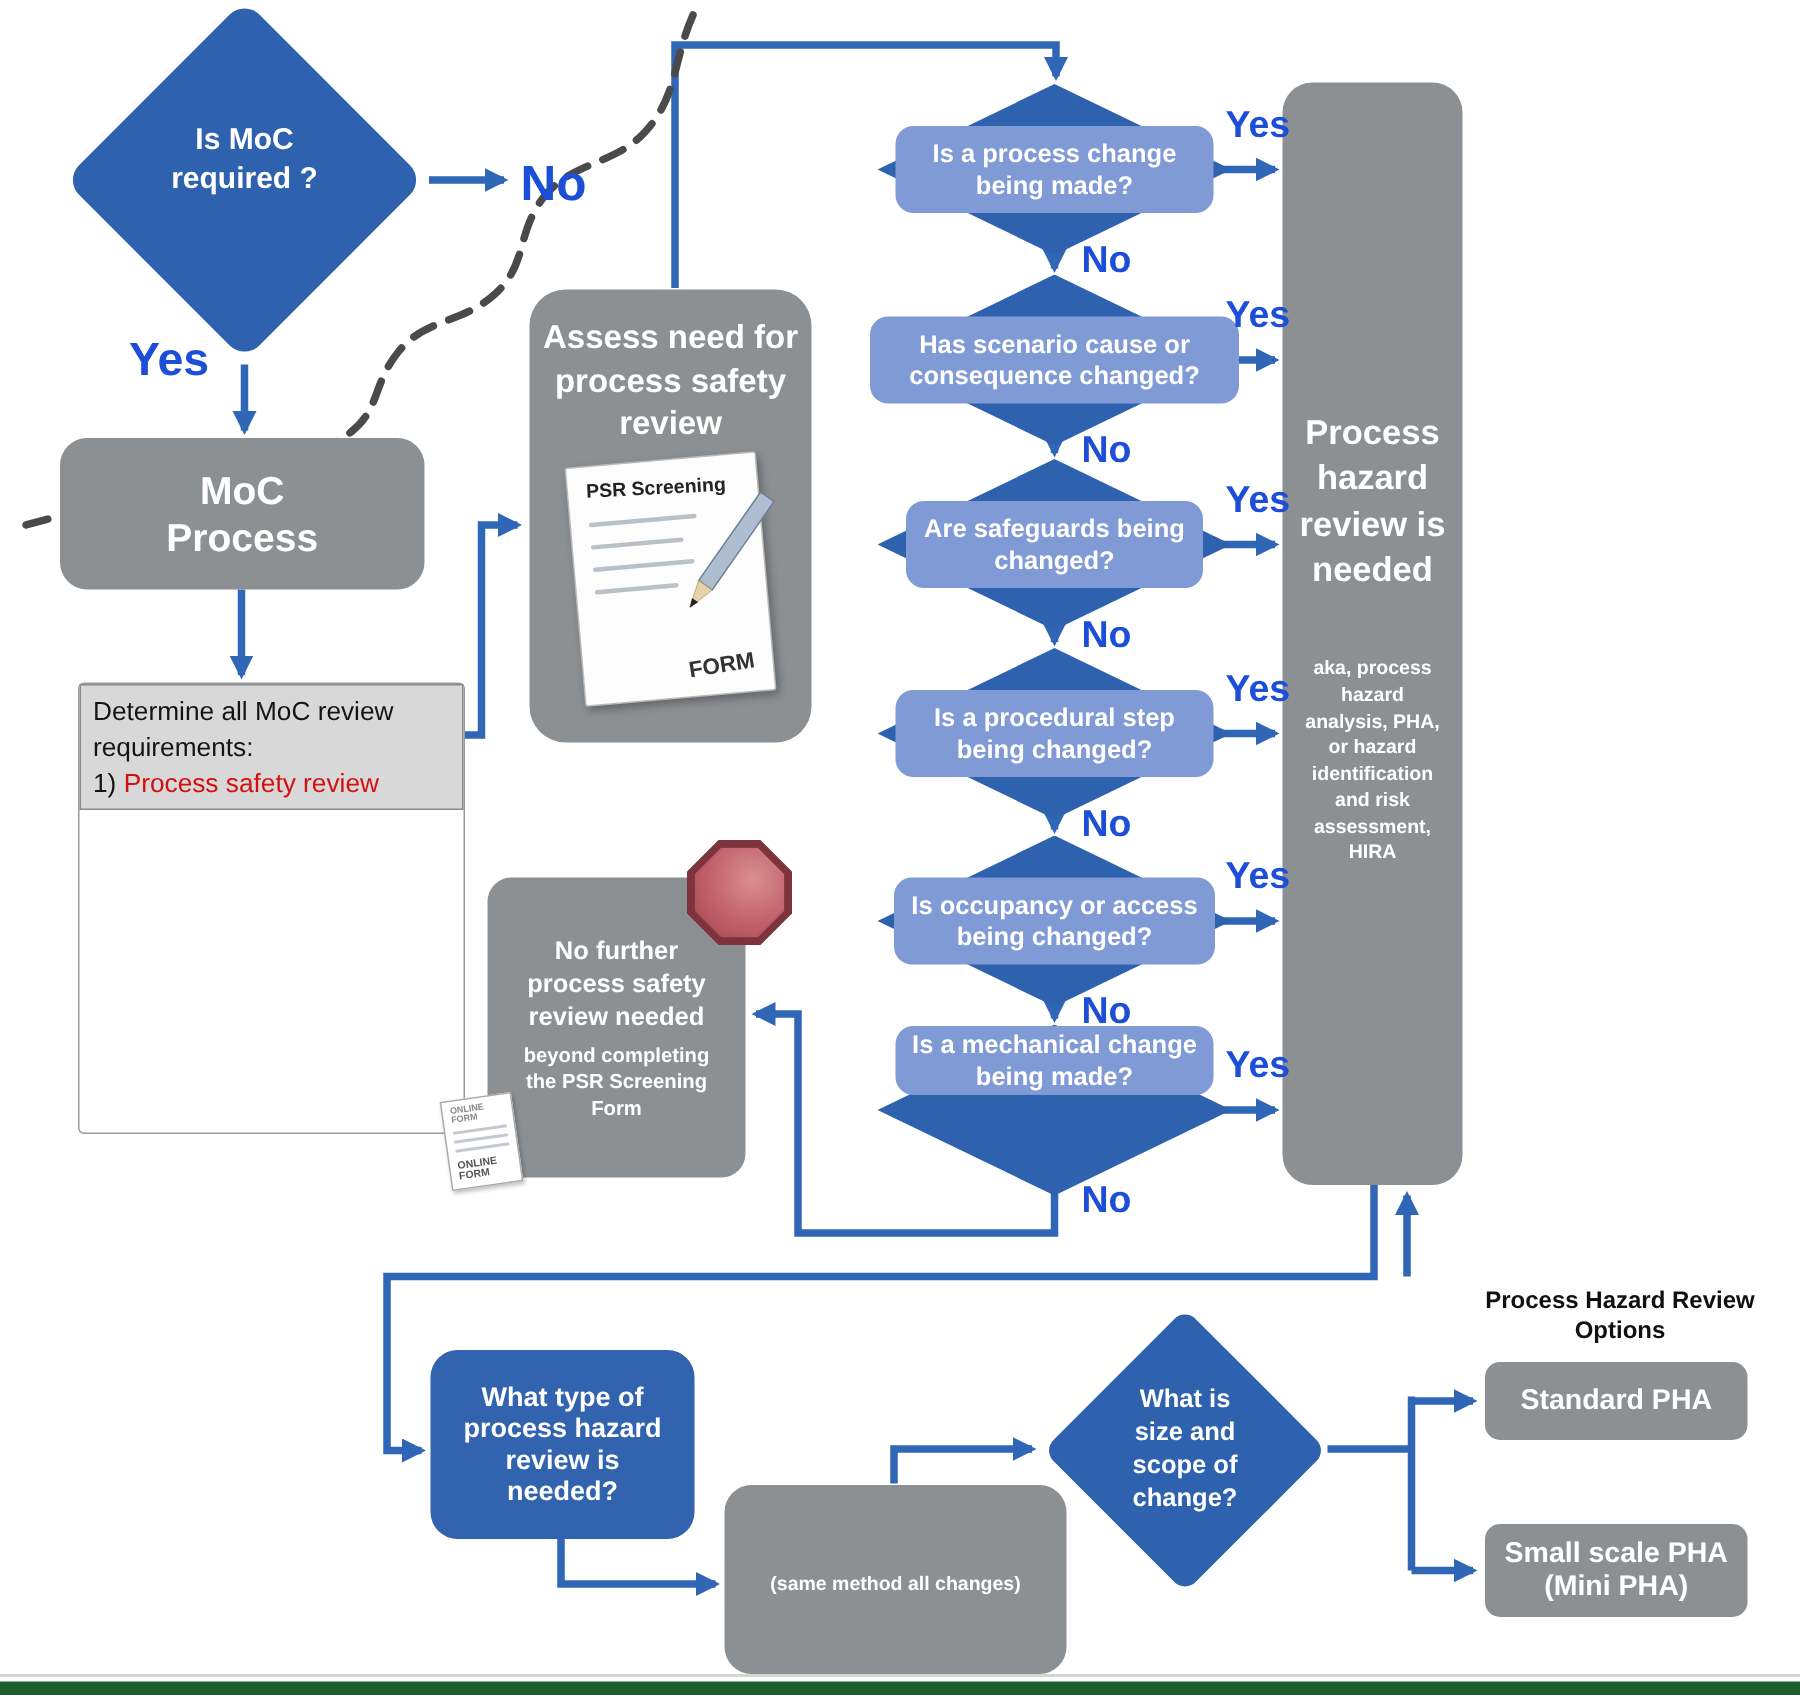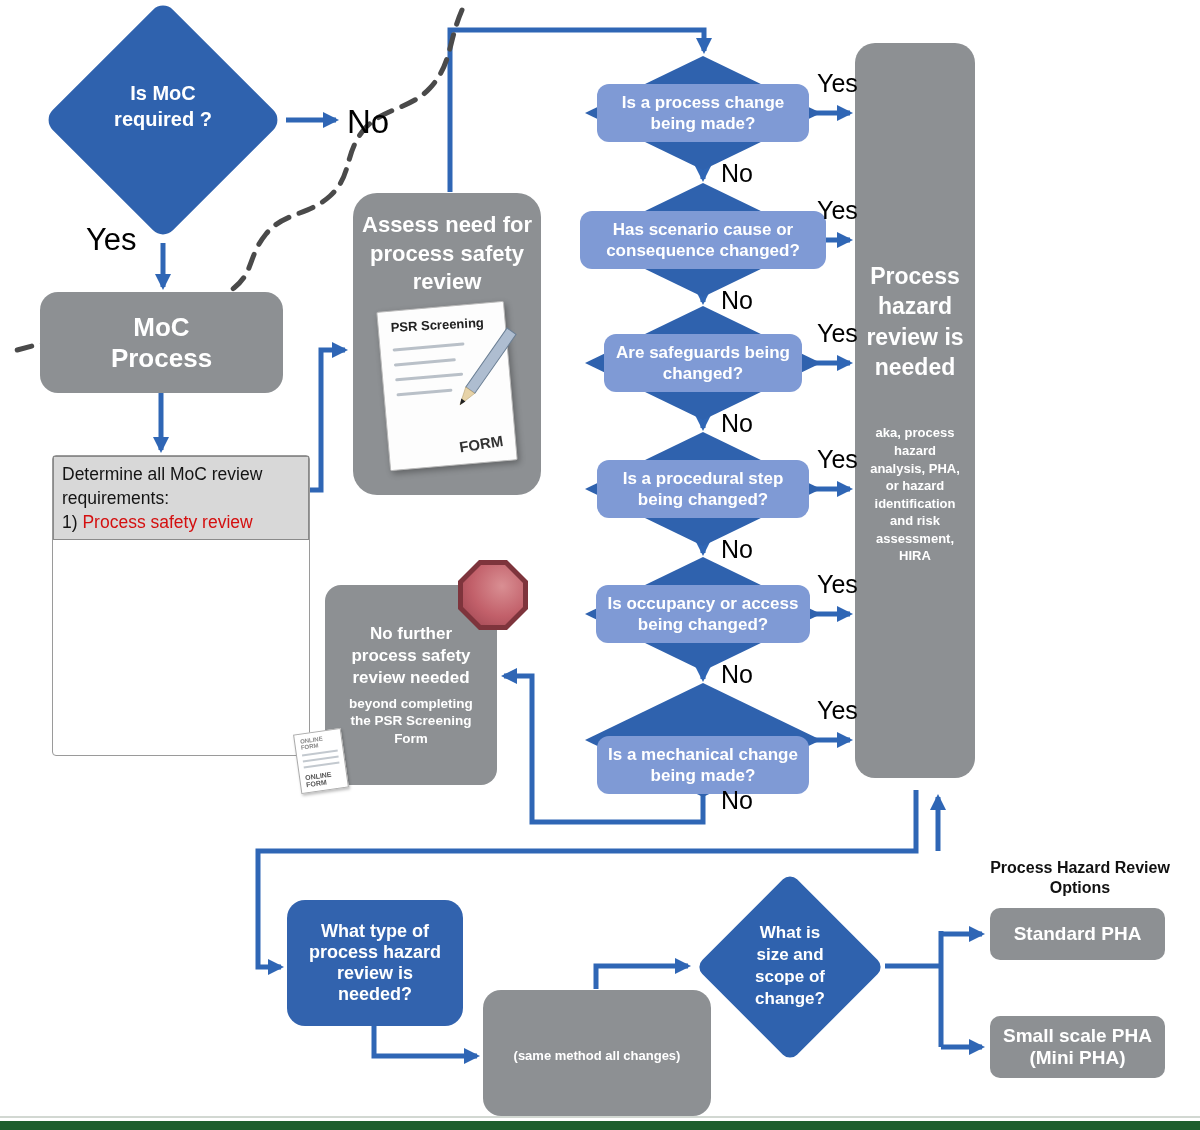--- a/index.html
+++ b/index.html
@@ -12,21 +12,21 @@
          text-align:center; }
   .gray { background:#8d9093; }
   .blue { background:#3263ae; }
   .diamond-rot { position:absolute; z-index:2; background:#2f62ae; transform:rotate(45deg); border-radius:14px; }
   .dlabel { position:absolute; z-index:3; color:#fff; font-weight:bold; text-align:center; }
   .q-diamond { position:absolute; z-index:2; background:#2f62ae;
                clip-path:polygon(50% 0,100% 50%,50% 100%,0 50%); }
   .q-pill { position:absolute; z-index:3; background:#7f9ad5; border-radius:12px; color:#fff;
             font-weight:bold; font-size:17px; line-height:1.25; display:flex; align-items:center;
             text-align:center; padding:4px 8px; }
-  .yn { position:absolute; z-index:4; color:#000000; font-weight:400; font-size:25px; }
+  .yn { position:absolute; z-index:4; color:#1d4ed8; font-weight:700; font-size:25px; }
   .req-box { position:absolute; z-index:2; background:#fff; border:1.5px solid #9a9a9a; border-radius:4px;margin-left:20px; }
   .req-top { background:#d8d8d8; border:1px solid #8a8a8a; padding:6px 8px 4px 8px; }
   .req-header { font-size:17.5px; color:#141414; line-height:1.35; }
   .req-first { font-size:17.5px; line-height:1.4; color:#141414; }
   .req-first .red { color:#d40f0f; }
   .req-rest { padding:4px 8px; }
   .req-item { font-size:17px; color:#8f8f8f; line-height:1.5; }
   .paper { position:absolute; z-index:3; background:#fdfdfd; border:1px solid #b9b9b9; border-radius:2px;
            transform:rotate(-5deg); box-shadow:2px 3px 6px rgba(0,0,0,.3);
            padding:10px 12px; display:flex; flex-direction:column; gap:12px; }
@@ -155,27 +155,27 @@
   <div class="yn" style="left:721px;top:535px">No</div>
 
   <div class="q-diamond" style="left:585px;top:557px;width:236px;height:114px"></div>
   <div class="q-pill" style="left:596px;top:585px;width:214px;height:58px">
     <span>Is occupancy or access being changed?</span>
   </div>
   <div class="yn" style="left:817px;top:570px">Yes</div>
   <div class="yn" style="left:721px;top:660px">No</div>
 
   <div class="q-diamond" style="left:585px;top:683px;width:236px;height:114px"></div>
-  <div class="q-pill" style="left:597px;top:736px;width:212px;height:58px">
+  <div class="q-pill" style="left:597px;top:684px;width:212px;height:46px">
     <span>Is a mechanical change being made?</span>
   </div>
   <div class="yn" style="left:817px;top:696px">Yes</div>
   <div class="yn" style="left:721px;top:786px">No</div>
 
-  <div class="box gray" style="left:855px;top:43px;width:120px;height:735px;border-radius:20px;justify-content:flex-start;padding-top:218px">
+  <div class="box gray" style="left:855px;top:55px;width:120px;height:735px;border-radius:20px;justify-content:flex-start;padding-top:218px">
     <div style="font-size:23px;line-height:1.32;width:98px">Process hazard review is needed</div>
     <div style="font-size:13px;line-height:1.35;width:100px;margin-top:42px">aka, process hazard analysis, PHA, or hazard identification and risk assessment, HIRA</div>
   </div>
 
   <div class="box gray" style="left:325px;top:585px;width:172px;height:200px;border-radius:16px">
     <div style="font-size:17px;line-height:1.3;width:150px">No further process safety review needed</div>
     <div style="font-size:13.5px;line-height:1.3;width:132px;margin-top:6px">beyond completing the PSR Screening Form</div>
   </div>
   <div class="oct-outer" style="left:458px;top:560px;width:70px;height:70px">
     <div class="oct-inner"></div>

